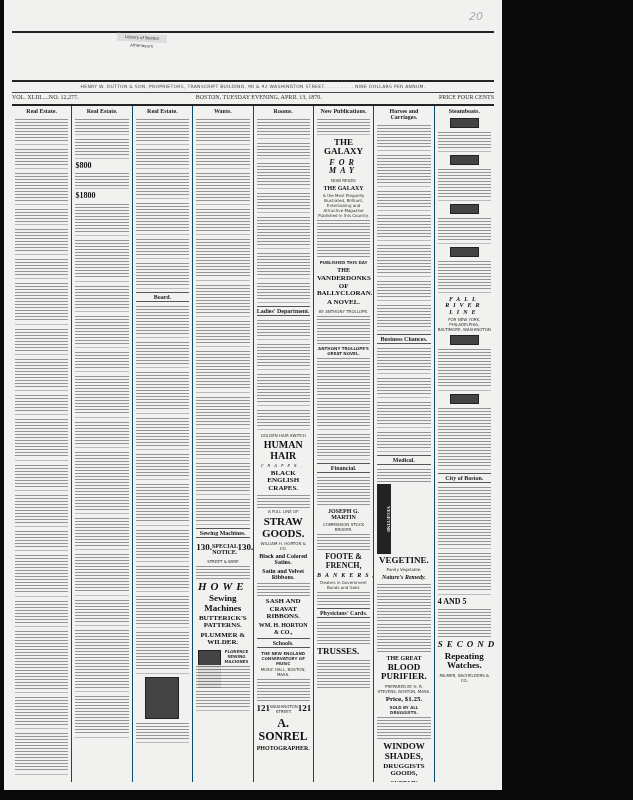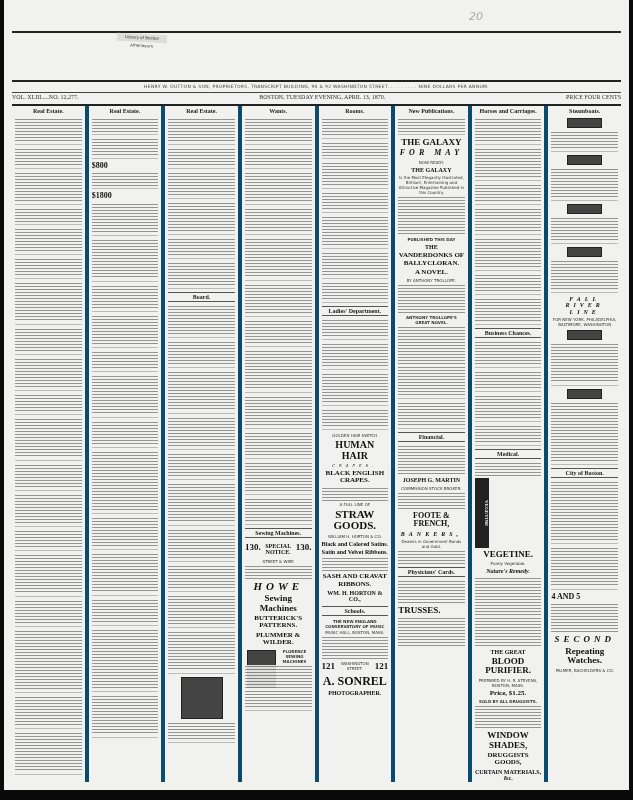--- a/index.html
+++ b/index.html
@@ -1,28 +1,28 @@
 <!DOCTYPE html>
 <html><head>
 <meta charset="utf-8">
 <style>
   html,body{margin:0;padding:0;}
   body{width:633px;height:800px;background:#0a0a0a;overflow:hidden;position:relative;font-family:"Liberation Serif","DejaVu Serif",serif;}
-  .page{position:absolute;left:4px;top:0;width:625px;height:790px;background:#f1f1ef;overflow:hidden;}
+  .page{position:absolute;left:4px;top:0;width:498px;height:790px;background:#f1f1ef;overflow:hidden;}
   .pencil{position:absolute;left:465px;top:10px;font-size:11px;color:#aaa;font-style:italic;font-family:"DejaVu Sans",sans-serif;}
   .rule{position:absolute;left:8px;right:8px;height:0;}
   .r-thick{border-top:2px solid #222;}
   .r-thin{border-top:1px solid #444;}
   .masthead{position:absolute;left:10px;right:10px;top:34px;height:38px;display:flex;justify-content:center;align-items:center;}
   .masthead span{font-family:"Liberation Serif","DejaVu Serif",serif;font-weight:bold;font-size:37px;color:#111;letter-spacing:1px;text-shadow:1px 0 0 #111;transform:scaleY(1.15);}
   .label-strip{position:absolute;left:113px;top:34px;width:50px;height:8px;background:#ddd;font-size:4px;color:#333;text-align:center;line-height:8px;transform:rotate(3deg);font-family:"DejaVu Sans",sans-serif;}
   .publine{position:absolute;left:0;right:0;top:84px;text-align:center;font-size:4.5px;color:#444;font-family:"DejaVu Sans",sans-serif;letter-spacing:.3px;}
   .dateline{position:absolute;left:8px;right:8px;top:94px;height:10px;font-size:6px;color:#333;display:flex;justify-content:space-between;font-family:"Liberation Serif",serif;}
   .cols{position:absolute;left:8px;right:8px;top:106px;bottom:8px;display:flex;}
-  .col{flex:1;border-left:4px solid #0c4a6e;padding:0 3px;overflow:hidden;position:relative;}
+  .col{flex:1;border-left:1px solid #0c4a6e;padding:0 3px;overflow:hidden;position:relative;}
   .col:first-child{border-left:none;}
   .colhead{text-align:center;font-size:6px;font-weight:bold;color:#222;margin:2px 0 4px;font-family:"Liberation Serif",serif;}
   .ad{margin-bottom:3px;border-bottom:1px solid #bbb;padding-bottom:2px;}
   .lines{height:10px;background:repeating-linear-gradient(#f1f1ef 0 1px,#8a8a8a 1px 2px,#f1f1ef 2px 3px);opacity:.9;}
   .lines.h14{height:14px}.lines.h18{height:18px}.lines.h24{height:24px}.lines.h30{height:30px}.lines.h40{height:40px}.lines.h60{height:60px}
   .sect{text-align:center;font-size:6px;font-weight:bold;color:#222;margin:3px 0;border-top:1px solid #555;border-bottom:1px solid #555;padding:1px 0;}
   .big{text-align:center;font-weight:bold;color:#111;line-height:1.05;margin:2px 0;}
   .fs6{font-size:6px}.fs7{font-size:7px}.fs8{font-size:8px}.fs9{font-size:9px}.fs10{font-size:10px}.fs11{font-size:11px}.fs12{font-size:12px}
   .spaced{letter-spacing:4px;font-style:italic;}
   .small{text-align:center;font-size:4px;color:#333;margin:1px 0;font-family:"DejaVu Sans",sans-serif;}

